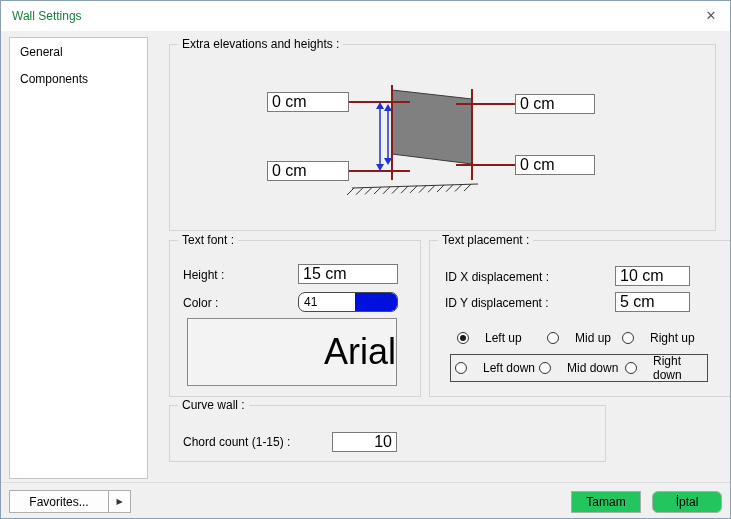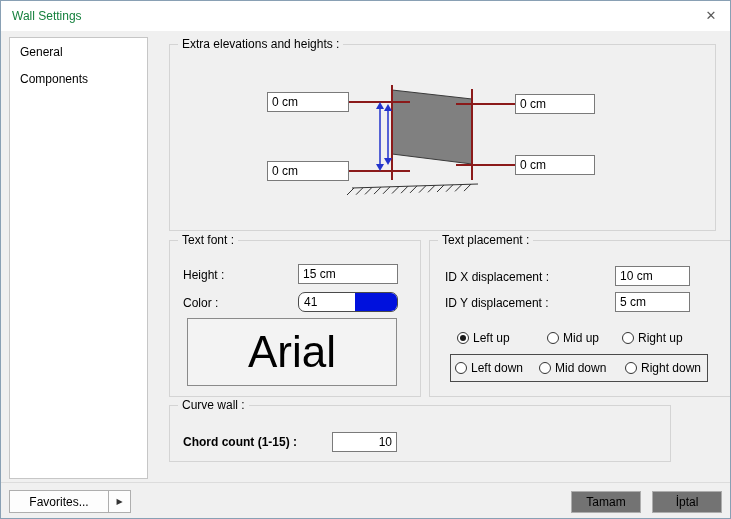--- a/index.html
+++ b/index.html
@@ -23,47 +23,47 @@
   .nav { position:absolute; left:8px; top:36px; width:139px; height:442px;
          background:#fff; border:1px solid #c6c6c6; }
   .nav-item { position:relative; height:26px; line-height:24px; margin:1px; padding-left:8px;
               border:1px solid transparent; border-radius:8px; cursor:pointer; }
   .nav-item.checked { background:linear-gradient(#fde3b8, #f8c170); border-color:#e19a3c; }
   
   .group { position:absolute; border:1px solid #d4d4d4; }
   .group-title { position:absolute; top:-8px; left:8px; background:#f0f0f0; padding:0 4px; white-space:nowrap; }
   
   .tbox { position:absolute; height:20px; border:1px solid #7a7a7a; background:#fff;
-          font-family:"Liberation Sans", sans-serif; font-size:12px; padding:0 4px; }
+          font-family:"Liberation Sans", sans-serif; font-size:16px; padding:0 4px; }
   
   .diagram-svg { position:absolute; left:0; top:0; pointer-events:none; }
   
   .color-field { position:absolute; height:20px; border:1px solid #4a4a4a; background:#fff;
                  display:flex; overflow:hidden; cursor:pointer; }
   .color-field .num { flex:1; padding:2px 0 0 5px; }
   .color-field .swatch { width:42px; height:100%; }
   
   .font-preview { position:absolute; background:#f3f3f3; border:1px solid #8a8a8a;
-                  display:flex; align-items:center; justify-content:center;
-                  font-size:44px; cursor:pointer; }
-  
-  .radio { position:absolute; display:flex; align-items:center; gap:4px; height:14px; cursor:pointer; }
+                  display:flex; align-items:center; justify-content:flex-end;
+                  font-size:36px; cursor:pointer; }
+  
+  .radio { position:absolute; display:flex; align-items:center; gap:16px; height:14px; cursor:pointer; }
   .radio .dot { width:12px; height:12px; border:1px solid #333; border-radius:50%;
                 background:#fff; position:relative; flex:0 0 auto; }
   .radio.checked .dot::after { content:""; position:absolute; left:2px; top:2px; right:2px; bottom:2px;
                                background:#1a1a1a; border-radius:50%; }
   .radio-frame { position:absolute; border:1px solid #4a4a4a; }
   
   .footer-divider { position:absolute; left:0; top:481px; width:100%; border-top:1px solid #dcdcdc; }
   .split-btn { position:absolute; left:8px; top:489px; height:23px; display:flex;justify-content:flex-end; }
   .split-main { width:100px; background:#fdfdfd; border:1px solid #aeaeae;
                 display:flex; align-items:center; justify-content:center; cursor:pointer; }
   .split-arrow { width:22px; background:#fdfdfd; border:1px solid #aeaeae; border-left:none;
                  display:flex; align-items:center; justify-content:center; font-size:8px; color:#333; cursor:pointer; }
-  .btn { position:absolute; top:490px; width:70px; height:22px; background:#737373;
+  .btn { position:absolute; top:490px; width:70px; height:22px; background:#22c55e;
          border:1px solid #adadad; display:flex; align-items:center; justify-content:center; cursor:pointer; }
   label.plain { position:absolute; white-space:nowrap; }
 </style>
 </head>
 <body>
 
 <div class="dialog">
 
   <div class="titlebar">
     <span class="title-text">Wall Settings</span>
@@ -164,37 +164,37 @@
         <span class="dot"></span>
         <span>Mid down</span>
       </div>
       <div class="radio" style="left:174px; top:6px;">
         <span class="dot"></span>
         <span>Right down</span>
       </div>
     </div>
   </div>
 
-  <div class="group" style="left:168px; top:404px; width:502px; height:57px;">
+  <div class="group" style="left:168px; top:404px; width:437px; height:57px;">
     <span class="group-title">Curve wall :</span>
-    <label class="plain" style="left:13px; top:29px;font-weight:bold;">Chord count (1-15) :</label>
+    <label class="plain" style="left:13px; top:29px;">Chord count (1-15) :</label>
     <input class="tbox" style="left: 162px; top: 26px; width: 65px; text-align: right;" value="10">
   </div>
 
   <div class="footer-divider"></div>
 
   <div class="split-btn">
     <div class="split-main">
       <span>Favorites...</span>
     </div>
     <div class="split-arrow">
       <span>▶</span>
     </div>
   </div>
 
   <div class="btn" style="left:570px;">
     <span>Tamam</span>
   </div>
-  <div class="btn" style="left:651px;">
+  <div class="btn" style="left:651px;border-radius:6px;">
     <span>İptal</span>
   </div>
 
 </div>
 
 </body></html>

